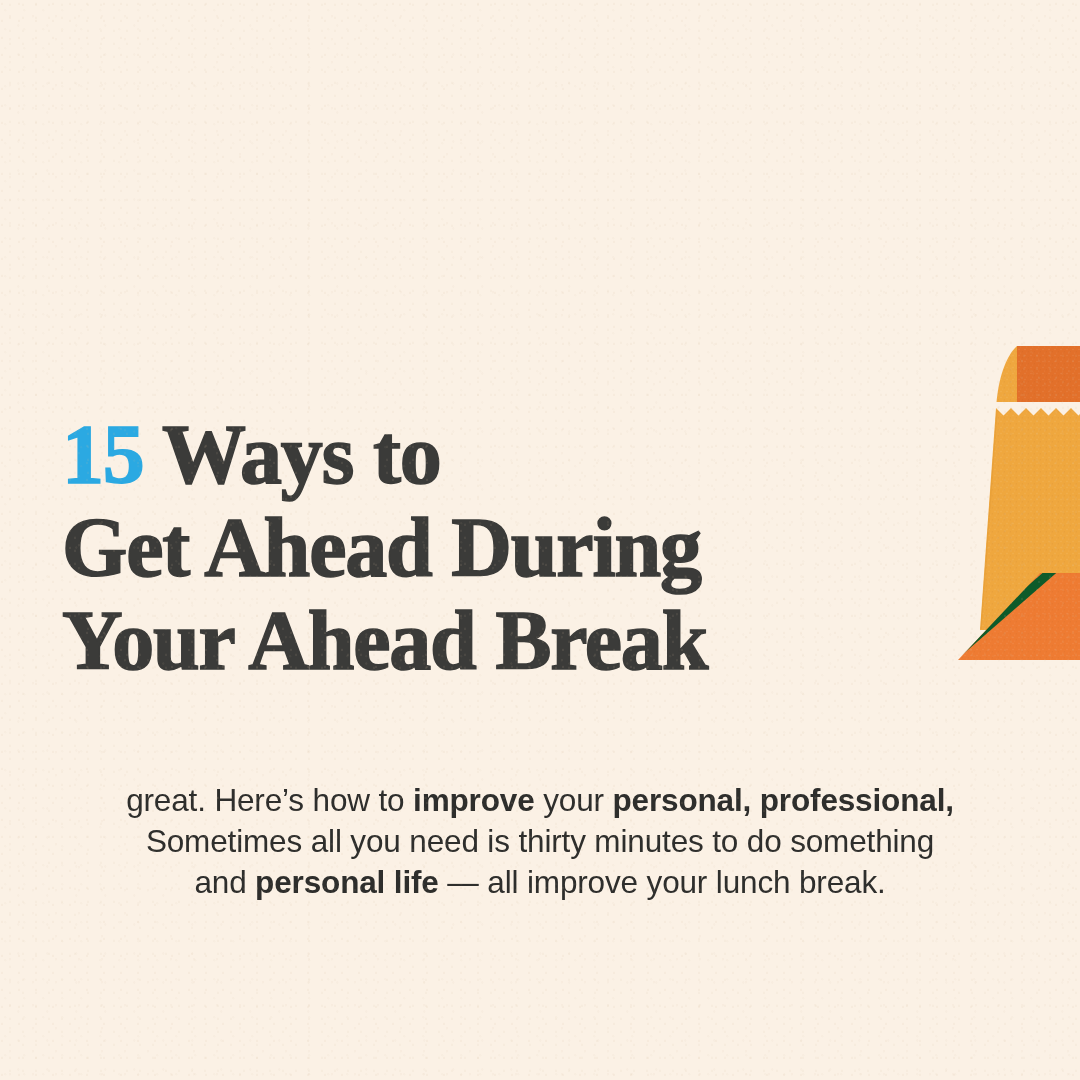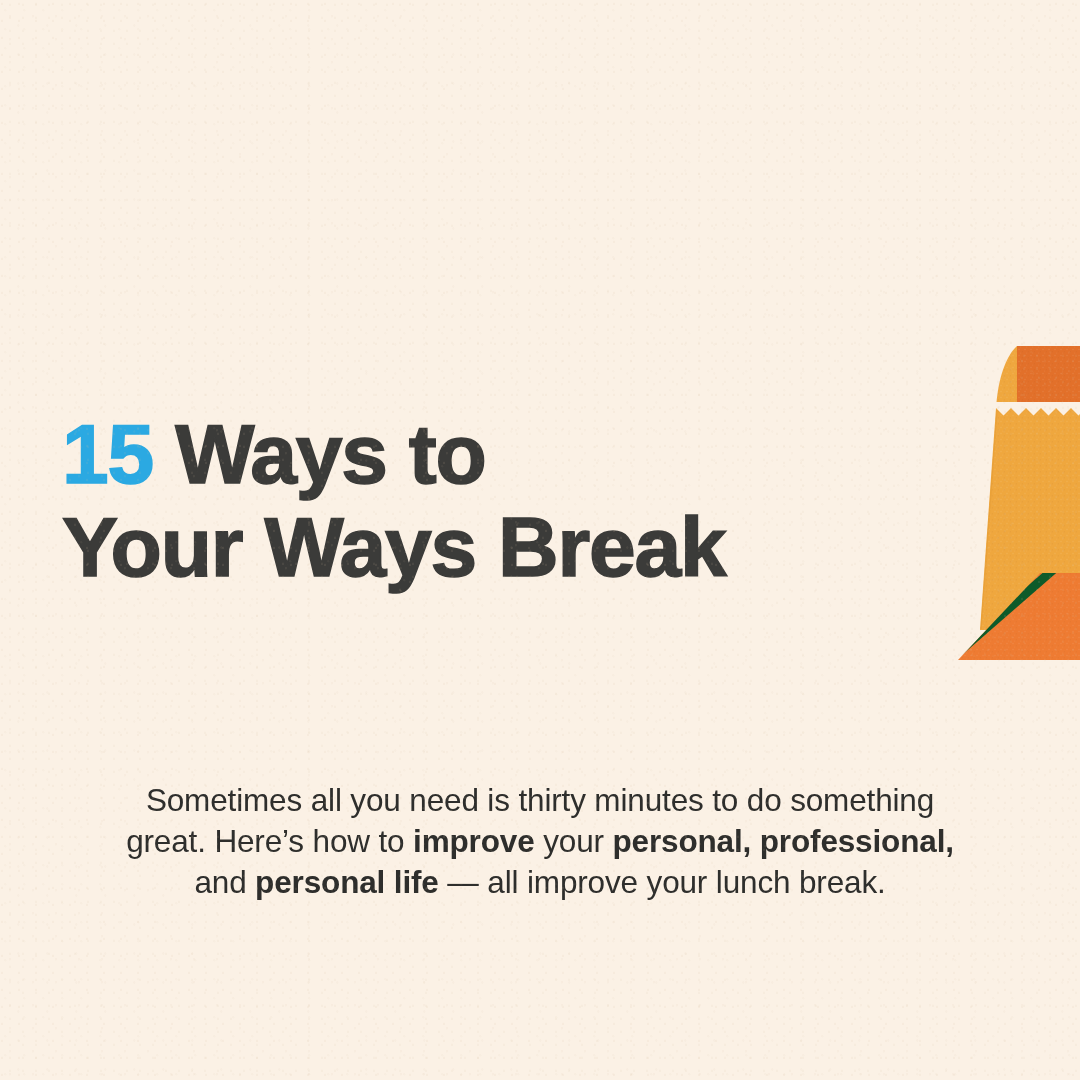--- a/index.html
+++ b/index.html
@@ -52,21 +52,21 @@
   .lunch-bag svg { display:block; width:150px; height:350px; }
 
   
   .headline {
     position: absolute;
     left: 62px;
     top: 352px;
     width: 840px;
     z-index: 4;
     color: #3B3B39;
-    font-family: Liberation Sans, sans-serif;
+    font-family: Liberation Serif, serif;
     font-weight: 700;
     font-size: 84px;
     line-height: 93px;
     letter-spacing: -1.2px;
     -webkit-text-stroke: 1.6px #3B3B39;
   }
   .headline .hl-line { display: block; white-space: nowrap; }
   .headline .count {
     color: #2BA9E2;
     -webkit-text-stroke: 1.6px #2BA9E2;
@@ -146,23 +146,24 @@
           <rect x="-40" y="232" width="260" height="9" transform="rotate(-41 90 287)" fill="#0E5B2A"></rect>
           <rect x="-40" y="262" width="260" height="9" transform="rotate(-41 90 287)" fill="#0E5B2A"></rect>
         </g>
       </g>
     </svg>
   </div>
 
   <h1 class="headline" style="color: rgb(59, 59, 57); -webkit-text-stroke: 1.6px rgb(59, 59, 57);">
     <span class="hl-line"><span class="count" style="color: rgb(43, 169, 226); -webkit-text-stroke: 1.6px rgb(43, 169, 226);">15</span>
       <span>Ways to</span></span>
-    <span class="hl-line">Your Ways Break</span>
+    <span class="hl-line">Get Ahead During</span>
+    <span class="hl-line">Your Ahead Break</span>
   </h1>
 
   <p class="deck" id="deck" style="color: rgb(46, 46, 44);">
+      <span class="ln"><span>great. Here’s how to </span><b>improve</b><span> your </span><b>personal, professional,</b></span>
       <span class="ln"><span>Sometimes all you need is thirty minutes to do something</span></span>
-      <span class="ln"><span>great. Here’s how to </span><b>improve</b><span> your </span><b>personal, professional,</b></span>
       <span class="ln"><span>and </span><b>personal life</b><span> — all improve your lunch break.</span></span>
     </p>
 
   <div class="paper-grain"></div>
 </div>
 
 </body></html>

